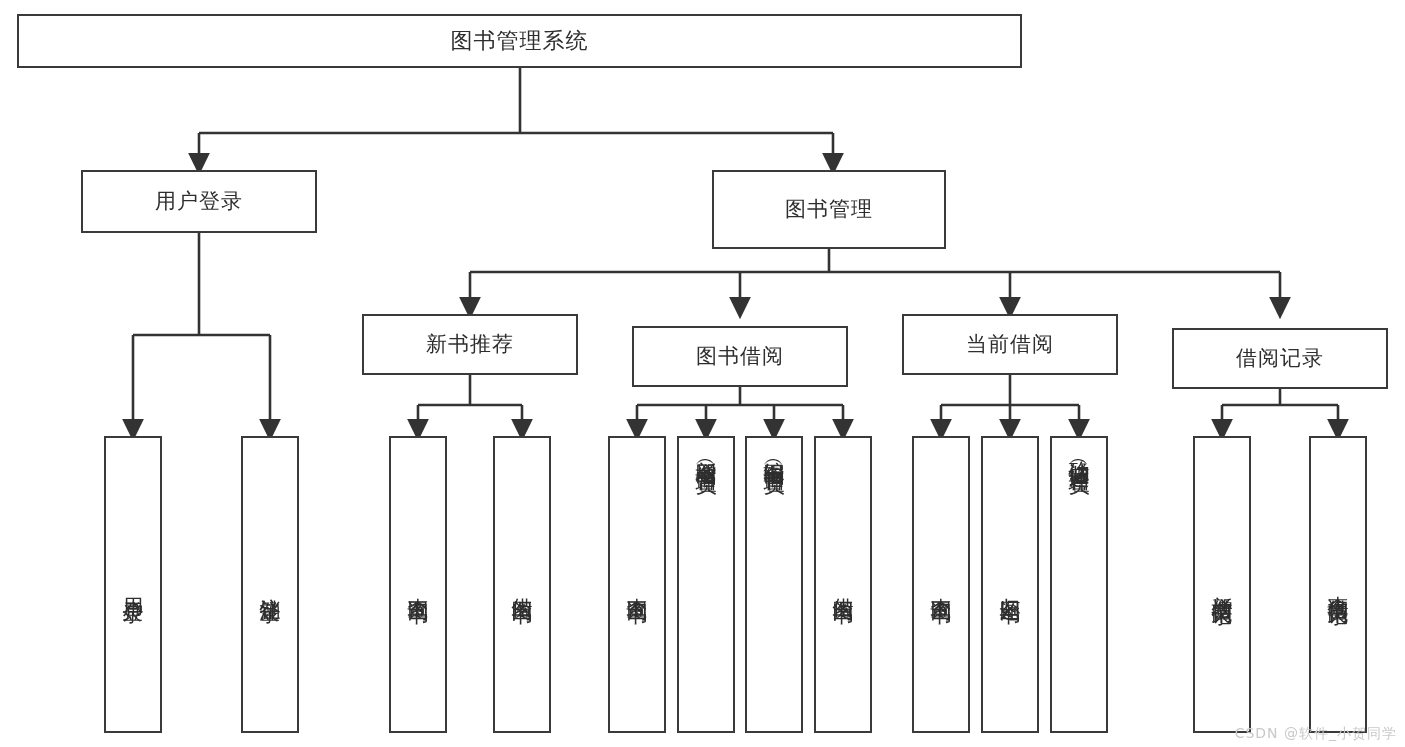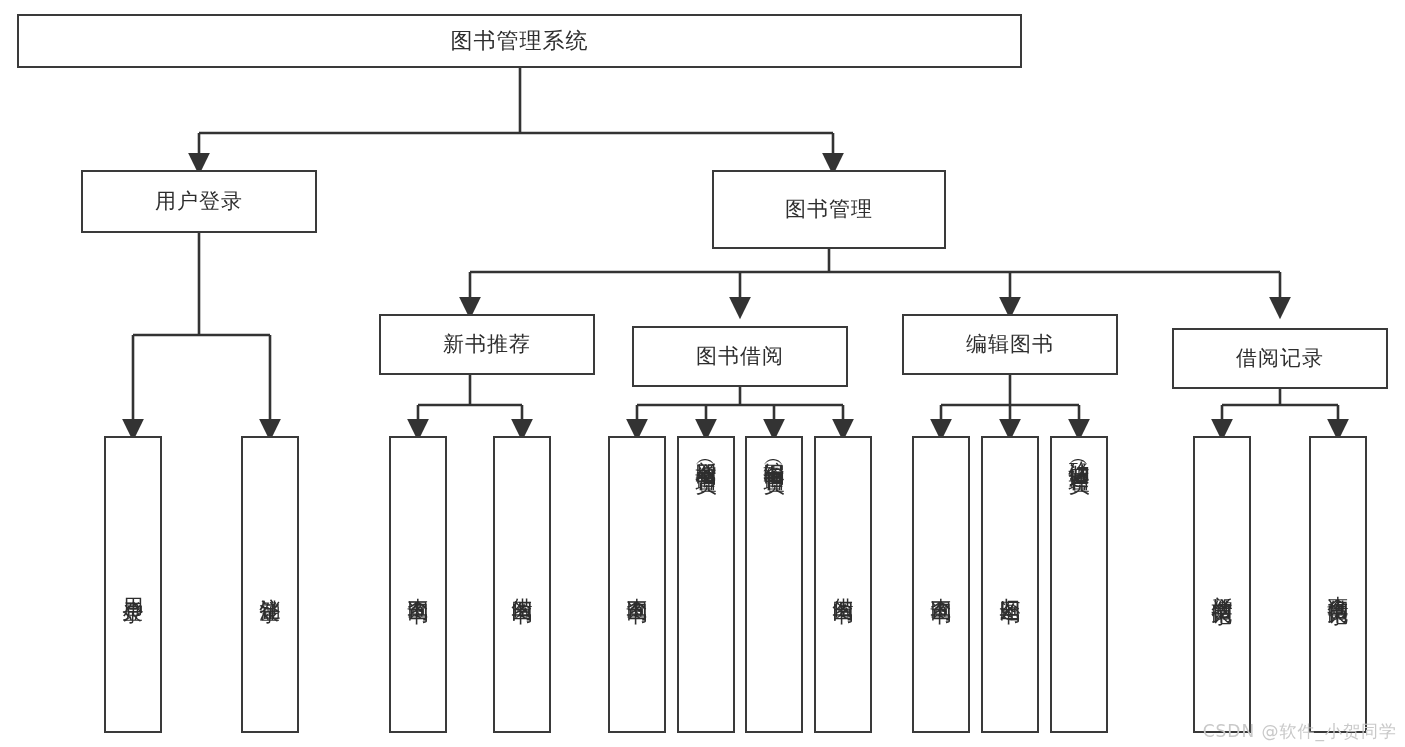--- a/index.html
+++ b/index.html
@@ -55,21 +55,21 @@
     letter-spacing:2px;
     color:#2e2e2e;
     padding:6px 0;
     white-space:nowrap;
   }
 
   #watermark{
     position:absolute;
     right:8px;
     bottom:4px;
-    font-size:17px;
+    font-size:14px;
     color:#c9c9c9;
     letter-spacing:1px;
     z-index:5;
     white-space:nowrap;
     font-family:"DejaVu Sans","Liberation Sans",sans-serif;
   }
 </style>
 </head>
 <body>
 
@@ -129,28 +129,28 @@
     <span class="lbl">图书管理系统</span>
   </div>
 
   <div class="node" style="left:81px;top:170px;width:236px;height:63px;">
     <span class="lbl">用户登录</span>
   </div>
   <div class="node" style="left:712px;top:170px;width:234px;height:79px;">
     <span class="lbl">图书管理</span>
   </div>
 
-  <div class="node" style="left:362px;top:314px;width:216px;height:61px;margin-left:17px;">
+  <div class="node" style="left:362px;top:314px;width:216px;height:61px;">
     <span class="lbl">新书推荐</span>
   </div>
   <div class="node" style="left:632px;top:326px;width:216px;height:61px;">
     <span class="lbl">图书借阅</span>
   </div>
   <div class="node" style="left:902px;top:314px;width:216px;height:61px;">
-    <span class="lbl">编辑图书</span>
+    <span class="lbl">当前借阅</span>
   </div>
   <div class="node" style="left:1172px;top:328px;width:216px;height:61px;">
     <span class="lbl">借阅记录</span>
   </div>
 
   <div class="leaf center" style="left:104px;top:436px;width:58px;height:297px;">
     <span class="vlbl">用户登录</span>
   </div>
   <div class="leaf center" style="left:241px;top:436px;width:58px;height:297px;">
     <span class="vlbl">注销登录</span>

